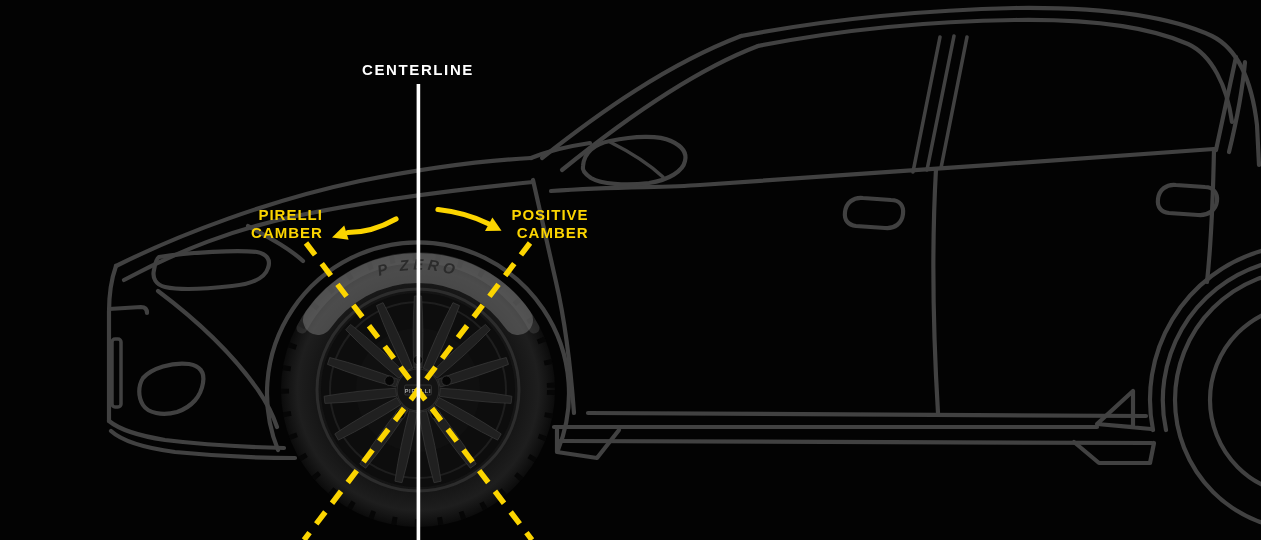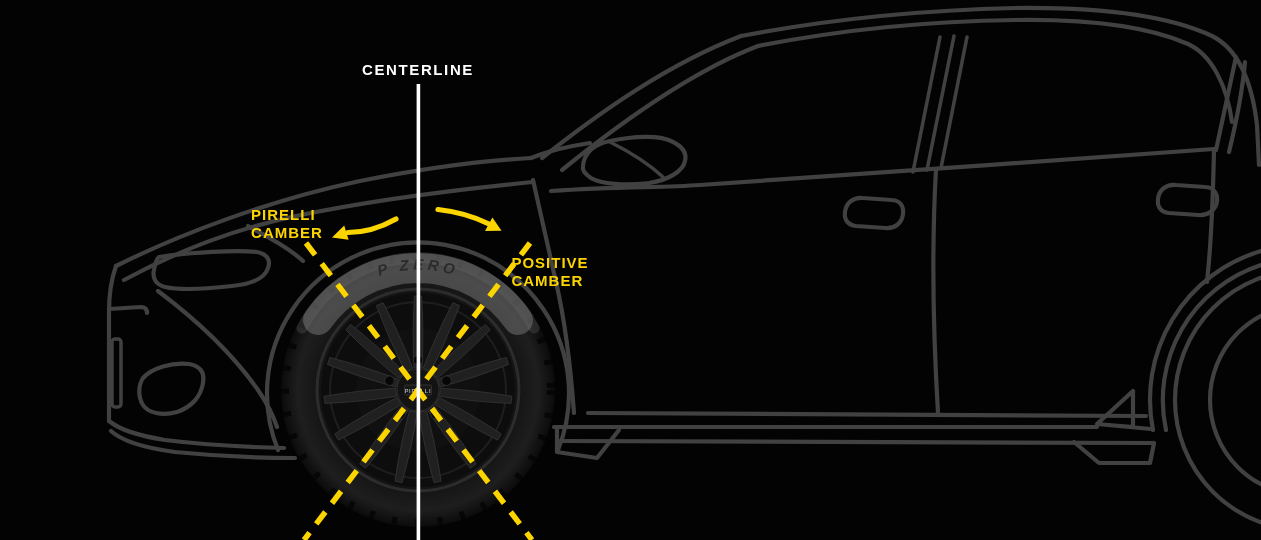--- a/index.html
+++ b/index.html
@@ -7,21 +7,21 @@
     position:relative;
     width:1261px;height:540px;
     background:#030303;
     overflow:hidden;
     font-family:"Liberation Sans", sans-serif;
   }
   #stage svg{position:absolute;left:0;top:0;}
   .lbl{
     position:absolute;
     transform:translateX(-50%);
-    text-align:left;
+    text-align:right;
     font-weight:700;
     font-size:15px;
     line-height:17.5px;
     letter-spacing:1px;
     white-space:nowrap;
     user-select:none;
   }
   .lbl-white{color:#FFFFFF;letter-spacing:1.6px;}
   .lbl-yellow{color:#FCD500;}
   .lbl span{display:block;}
@@ -171,18 +171,18 @@
     </g>
   </svg>
 
   <div class="lbl lbl-white" style="left:418px;top:61px;">CENTERLINE</div>
 
   <div class="lbl lbl-yellow" style="left:287px;top:206px;">
     <span>PIRELLI</span>
     <span>CAMBER</span>
   </div>
 
-  <div class="lbl lbl-yellow" style="left:550px;top:206px;margin-top:48px;">
+  <div class="lbl lbl-yellow" style="left:550px;top:206px;">
     <span>POSITIVE</span>
     <span>CAMBER</span>
   </div>
 
 </div>
 
 </body></html>

